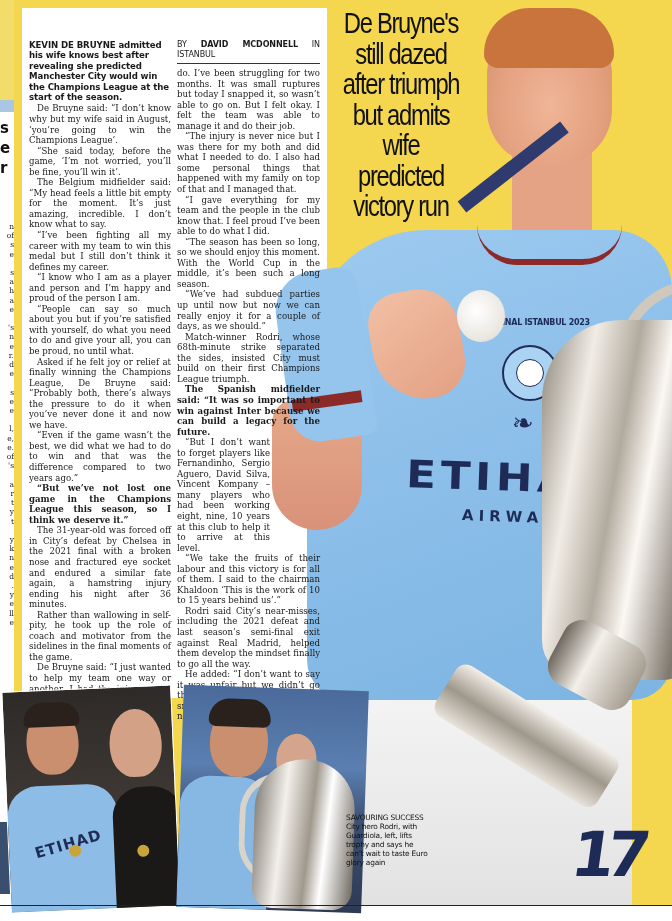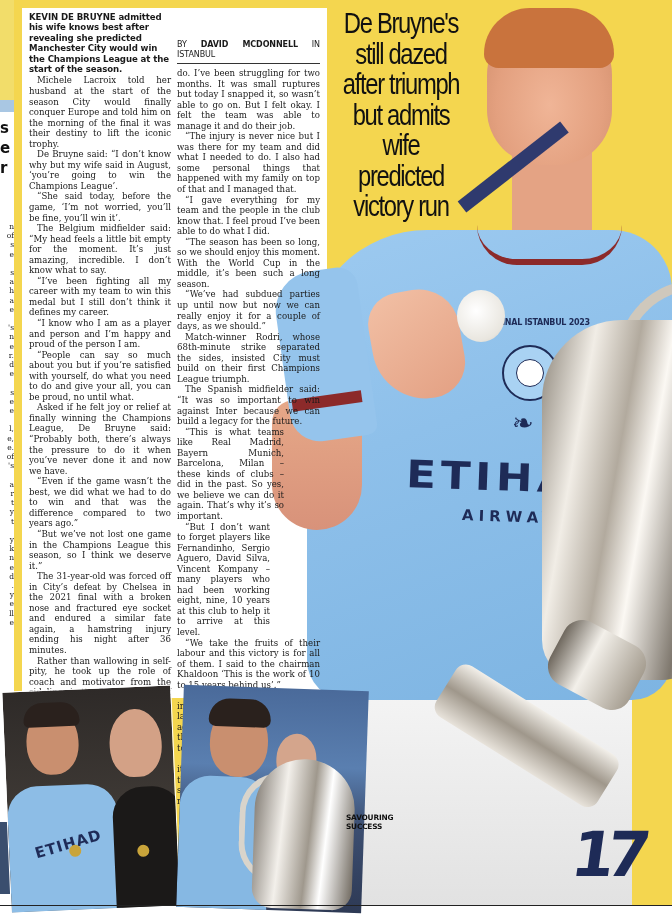--- a/index.html
+++ b/index.html
@@ -13,24 +13,24 @@
   .prev-page .frag { position: absolute; left: 0; width: 14px; font-size: 7.5px; line-height: 9.2px; text-align: right; color: #222; white-space: pre; font-family: "DejaVu Serif", serif; }
   .prev-page .big { position: absolute; left: 0; top: 118px; width: 14px; font-size: 15px; font-weight: bold; font-family: "DejaVu Sans", sans-serif; line-height: 20px; color: #111; }
   .prev-page .navy { position: absolute; left: 0; top: 822px; width: 10px; height: 72px; background: #3a4e6e; }
 
   
   .yellow-bg { position: absolute; left: 14px; top: 0; width: 658px; height: 905px; background: #f4d64f; }
   .white-page { position: absolute; left: 22px; top: 8px; width: 305px; height: 690px; background: #ffffff; }
 
   
   .col { position: absolute; top: 12px; font-size: 8.6px; line-height: 10.55px; text-align: justify; hyphens: auto; }
-  .col-1 { left: 29px; width: 142px; }
+  .col-1 { left: 29px; width: 142px; margin-top: 28px; }
   .col-2 { left: 177px; width: 143px; margin-top: 28px; }
   .col p { text-indent: 8px; }
-  .col p.bold { font-weight: normal; }
+  .col p.bold { font-weight: bold; }
   .standfirst { font-family: "DejaVu Sans", sans-serif; font-weight: bold; font-size: 8.6px; line-height: 10.4px; text-align: left; margin-bottom: 1px; letter-spacing: -0.1px; }
   .standfirst .caps { font-weight: bold; }
   .byline { font-family: "DejaVu Sans", sans-serif; font-size: 8px; line-height: 10px; padding-bottom: 3px; border-bottom: 1px solid #333; margin-bottom: 4px; text-transform: uppercase; letter-spacing: -0.1px; }
   .byline .author { font-weight: bold; }
   .col-2 p.no-indent { text-indent: 0; }
   .narrow { margin-right: 36px; }
   .narrower { margin-right: 50px; }
 
   
   .headline { position: absolute; left: 330px; top: 8px; width: 142px; font-family: "Liberation Sans", sans-serif; font-size: 29px; line-height: 30.5px; text-align: center; color: #111; letter-spacing: -1.6px; transform: scaleX(0.82); transform-origin: top center; font-weight: normal; }
@@ -64,21 +64,21 @@
   
   .inset-1 { position: absolute; left: 6px; top: 688px; width: 170px; height: 222px; background: linear-gradient(180deg, #2e2a28, #3d3834 50%, #2b2725); transform: rotate(-2.5deg); overflow: hidden; border: 1px solid #ffffff; }
   .inset-2 { position: absolute; left: 180px; top: 688px; width: 185px; height: 222px; background: linear-gradient(180deg, #4a6a9a 0%, #5a7fb0 35%, #3c4f72 60%, #2e3a55 100%); overflow: hidden; transform: rotate(2deg); }
   .fig-person { position: absolute; border-radius: 50% 50% 45% 45%; }
   .fig-shirt { position: absolute; border-radius: 30px 30px 0 0; }
   .mini-trophy { position: absolute; left: 75px; top: 70px; width: 100px; height: 150px; background: linear-gradient(95deg, #7d776f, #f3f0eb 30%, #9f988d 55%, #ffffff 70%, #6e675d); border-radius: 50px 50px 20px 20px; }
   .mini-handle { position: absolute; left: 60px; top: 85px; width: 40px; height: 110px; border: 6px solid #d9d4cb; border-right: none; border-radius: 40px 0 0 40px; }
 
   
   .caption { position: absolute; left: 346px; top: 814px; width: 82px; font-family: "DejaVu Sans", sans-serif; font-size: 7.4px; line-height: 8.9px; color: #111; letter-spacing: -0.2px; }
-  .caption .title { font-weight: bold; display: block; text-transform: uppercase; }
+  .caption .title { font-weight: normal; display: block; text-transform: uppercase; }
 
   .bottom-rule { position: absolute; left: 0; top: 905px; width: 672px; height: 1px; background: #222; }
 </style>
 </head>
 <body>
 
 <div class="prev-page">
   <div class="blue-strip"></div>
   <div class="blue-strip2"></div>
   <div class="big">s<br>e<br>r</div>
@@ -166,47 +166,45 @@
   <div class="trophy-cup"></div>
   <div class="trophy-stem"></div>
   <div class="trophy-base"></div>
 </div>
 
 <h1 class="headline">De Bruyne's still dazed after triumph but admits wife predicted victory run</h1>
 
 <div class="col col-1">
   <div class="standfirst"><span class="caps">KEVIN DE BRUYNE</span><span> admitted his wife knows best after revealing she predicted Manchester City would win the Champions League at the start of the season.</span></div>
   <div id="col1-body">
-      <p>Michele Lacroix told her husband at the start of the season City would finally conquer Europe and told him on the morning of the final it was their destiny to lift the iconic trophy.</p>
       <p>De Bruyne said: “I don’t know why but my wife said in August, ‘you’re going to win the Champions League’.</p>
       <p>“She said today, before the game, ‘I’m not worried, you’ll be fine, you’ll win it’.</p>
       <p>The Belgium midfielder said: “My head feels a little bit empty for the moment. It’s just amazing, incredible. I don’t know what to say.</p>
       <p>“I’ve been fighting all my career with my team to win this medal but I still don’t think it defines my career.</p>
       <p>“I know who I am as a player and person and I’m happy and proud of the person I am.</p>
       <p>“People can say so much about you but if you’re satisfied with yourself, do what you need to do and give your all, you can be proud, no until what.</p>
       <p>Asked if he felt joy or relief at finally winning the Champions League, De Bruyne said: “Probably both, there’s always the pressure to do it when you’ve never done it and now we have.</p>
       <p>“Even if the game wasn’t the best, we did what we had to do to win and that was the difference compared to two years ago.”</p>
       <p class="bold">“But we’ve not lost one game in the Champions League this season, so I think we deserve it.”</p>
       <p>The 31-year-old was forced off in City’s defeat by Chelsea in the 2021 final with a broken nose and fractured eye socket and endured a similar fate again, a hamstring injury ending his night after 36 minutes.</p>
       <p>Rather than wallowing in self-pity, he took up the role of coach and motivator from the sidelines in the final moments of the game.</p>
       <p>De Bruyne said: “I just wanted to help my team one way or another. I had the injury and I had to come off but I wanted to help my team in any way possible and did what I needed to</p>
     </div>
 </div>
 
 <div class="col col-2">
   <div class="byline"><span>BY</span> <span class="author">DAVID McDONNELL</span> <span>IN ISTANBUL</span></div>
   <div id="col2-body">
       <p class="no-indent">do. I’ve been struggling for two months. It was small ruptures but today I snapped it, so wasn’t able to go on. But I felt okay. I felt the team was able to manage it and do their job.</p>
-      <p>“The injury is never nice but I was there for my team and did what I needed to do. I also had some personal things that happened with my family on top of that and I managed that.</p>
+      <p>“The injury is never nice but I was there for my both and did what I needed to do. I also had some personal things that happened with my family on top of that and I managed that.</p>
       <p>“I gave everything for my team and the people in the club know that. I feel proud I’ve been able to do what I did.</p>
       <p>“The season has been so long, so we should enjoy this moment. With the World Cup in the middle, it’s been such a long season.</p>
       <p>“We’ve had subdued parties up until now but now we can really enjoy it for a couple of days, as we should.”</p>
       <p>Match-winner Rodri, whose 68th-minute strike separated the sides, insisted City must build on their first Champions League triumph.</p>
       <p class="bold">The Spanish midfielder said: “It was so important to win against Inter because we can build a legacy for the future.</p>
-      <p class="narrow">“This is what teams like Real Madrid, Bayern Munich, Barcelona, Milan – these kinds of clubs – did in the past. So yes, we believe we can do it again. That’s why it’s so important.</p>
       <p class="narrower">“But I don’t want to forget players like Fernandinho, Sergio Aguero, David Silva, Vincent Kompany – many players who had been working eight, nine, 10 years at this club to help it to arrive at this level.</p>
       <p>“We take the fruits of their labour and this victory is for all of them. I said to the chairman Khaldoon ‘This is the work of 10 to 15 years behind us’.”</p>
       <p>Rodri said City’s near-misses, including the 2021 defeat and last season’s semi-final exit against Real Madrid, helped them develop the mindset finally to go all the way.</p>
       <p style="text-align-last: right;">He added: “I don’t want to say it was unfair but we didn’t go through [win previously due to] small things, little details – and now, by little details, we’re champions.”</p>
     </div>
 </div>
 
 <div class="inset-1">
   <div class="fig-shirt" style="left:0;top:95px;width:110px;height:140px;background:#8dbde6;"></div>
   <div class="fig-person" style="left:22px;top:18px;width:52px;height:66px;background:#c98f6f;"></div>
@@ -222,15 +220,16 @@
   <div class="fig-shirt" style="left:0;top:90px;width:90px;height:140px;background:#86b8e3;"></div>
   <div class="fig-person" style="left:28px;top:18px;width:58px;height:72px;background:#c98f6f;"></div>
   <div class="fig-person" style="left:26px;top:12px;width:62px;height:28px;background:#2a211d;border-radius:30px 30px 10px 10px;"></div>
   <div class="fig-person" style="left:95px;top:45px;width:40px;height:50px;background:#d4a58c;"></div>
   <div class="mini-handle"></div>
   <div class="mini-trophy"></div>
 </div>
 
 <div class="caption">
   <span class="title">SAVOURING SUCCESS</span>
+  <span>City hero Rodri, with Guardiola, left, lifts trophy and says he can’t wait to taste Euro glory again</span>
 </div>
 
 <div class="bottom-rule"></div>
 
 </body></html>

